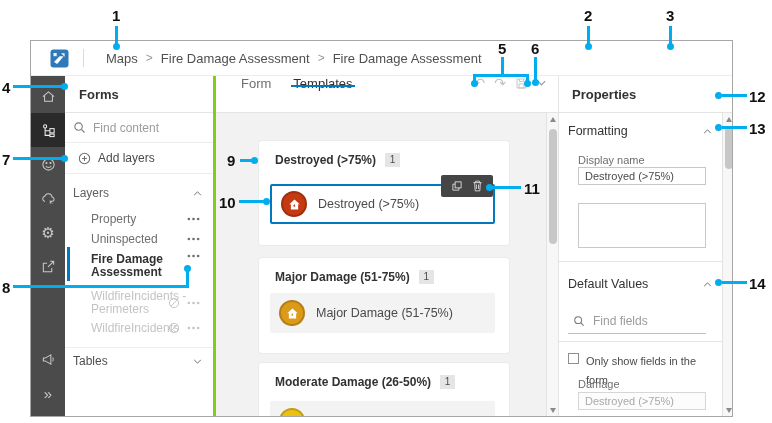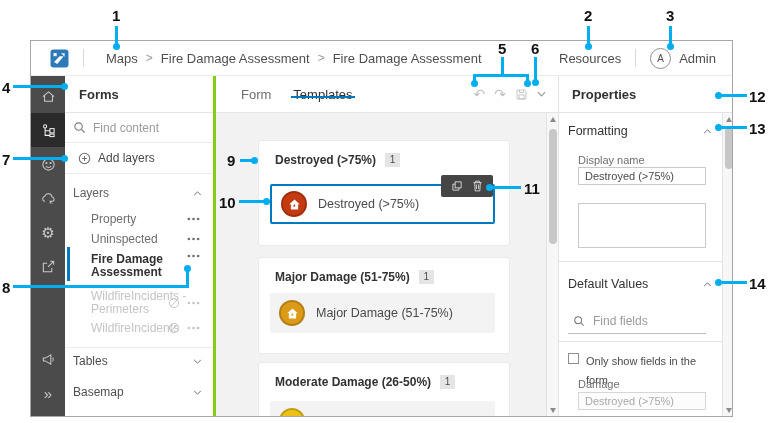--- a/index.html
+++ b/index.html
@@ -54,21 +54,21 @@
   .f-name { width:96px; line-height:13px; }
   .f-row .ell-btn { position:absolute; right:13px; cursor:pointer; color:#6e6e6e; line-height:0; }
   .f-row.sel { color:#323232; font-weight:bold; }
   .f-row.sel .sel-bar { position:absolute; left:2px; top:-5px; width:3px; height:34px; background:#0079c1; }
   .f-row.off { color:#c4c4c4;align-items:center; }
   .f-row.off .ell-btn { color:#c4c4c4; }
   .no-icon { position:absolute; right:33px; color:#c6c6c6; line-height:0; }
 
   
   .templates-panel { width:342px; flex:0 0 342px; display:flex; flex-direction:column; background:#fff; }
-  .tmpl-header { height:37px; flex:0 0 37px; border-bottom:1px solid #e4e4e4; display:flex; align-items:center;
+  .tmpl-header { height:37px; flex:0 0 37px; border-bottom:1px solid #e4e4e4; display:flex; align-items:flex-start;
                  padding:0 12px 0 25px; background:#fff; }
   .tab { position:relative; display:flex; align-items:center; font-size:13px; color:#6e6e6e; margin-right:22px; cursor:pointer; }
   .tab.active { color:#323232; }
   .tab.active::after { content:""; position:absolute; left:-2px; right:-2px; bottom:4px; height:2px; background:#0079c1; }
   .tmpl-tools { margin-left:auto; display:flex; align-items:center; gap:9px; }
   .tool-btn { color:#c0c0c0; font-size:14px; line-height:1; cursor:pointer; display:flex; align-items:center; }
   .tmpl-content { position:relative; flex:1; background:#f2f2f2; overflow:hidden; }
   .group-card { position:absolute; left:43px; width:250px; background:#fff; border-radius:3px; box-shadow:0 0 0 1px #ebebeb; }
   .group-title-row { position:absolute; left:16px; top:12px; display:flex; align-items:center; }
   .group-title { font-size:12px; font-weight:bold; color:#323232; }
@@ -134,28 +134,20 @@
         </svg>
       </div>
       <div class="hdr-divider"></div>
       <nav class="breadcrumb">
         <span class="crumb link">Maps</span>
         <span class="sep">&gt;</span>
         <span class="crumb link">Fire Damage Assessment</span>
         <span class="sep">&gt;</span>
         <span class="crumb">Fire Damage Assessment</span>
       </nav>
-      <div class="hdr-right">
-        <span class="resources">Resources</span>
-        <div class="hdr-divider"></div>
-        <div class="avatar">
-            <span>A</span>
-          </div>
-        <span class="account-name">Admin</span>
-      </div>
     </header>
 
     <div class="app-body">
 
       <nav class="rail">
         <div class="rail-item">
           <svg width="15" height="15" viewBox="0 0 16 16" fill="none" stroke="currentColor" stroke-width="1.1">
               <path d="M2 8.2 8 3l6 5.2M3.8 7.3V13h8.4V7.3"></path>
             </svg>
         </div>
@@ -299,26 +291,20 @@
                   <circle cx="7" cy="2" r="1.4"></circle>
                   <circle cx="12" cy="2" r="1.4"></circle>
                 </svg>
             </span>
           </div>
 
           <div style="position:absolute;left:0;right:0;top:234px;height:1px;background:#ededed"></div>
 
           <div class="section-hdr" style="top:240px;height:16px;color:#4f4f4f">
             <span>Tables</span>
-            <svg width="9" height="5" viewBox="0 0 10 6" fill="none" stroke="#6e6e6e" stroke-width="1.2">
-                <path d="M1 1l4 4 4-4"></path>
-              </svg>
-          </div>
-          <div class="section-hdr" style="top:271px;height:16px;color:#4f4f4f">
-            <span>Basemap</span>
             <svg width="9" height="5" viewBox="0 0 10 6" fill="none" stroke="#6e6e6e" stroke-width="1.2">
                 <path d="M1 1l4 4 4-4"></path>
               </svg>
           </div>
         </div>
       </section>
 
       <section class="templates-panel">
         <div class="tmpl-header">
           <div class="tab">Form</div>

